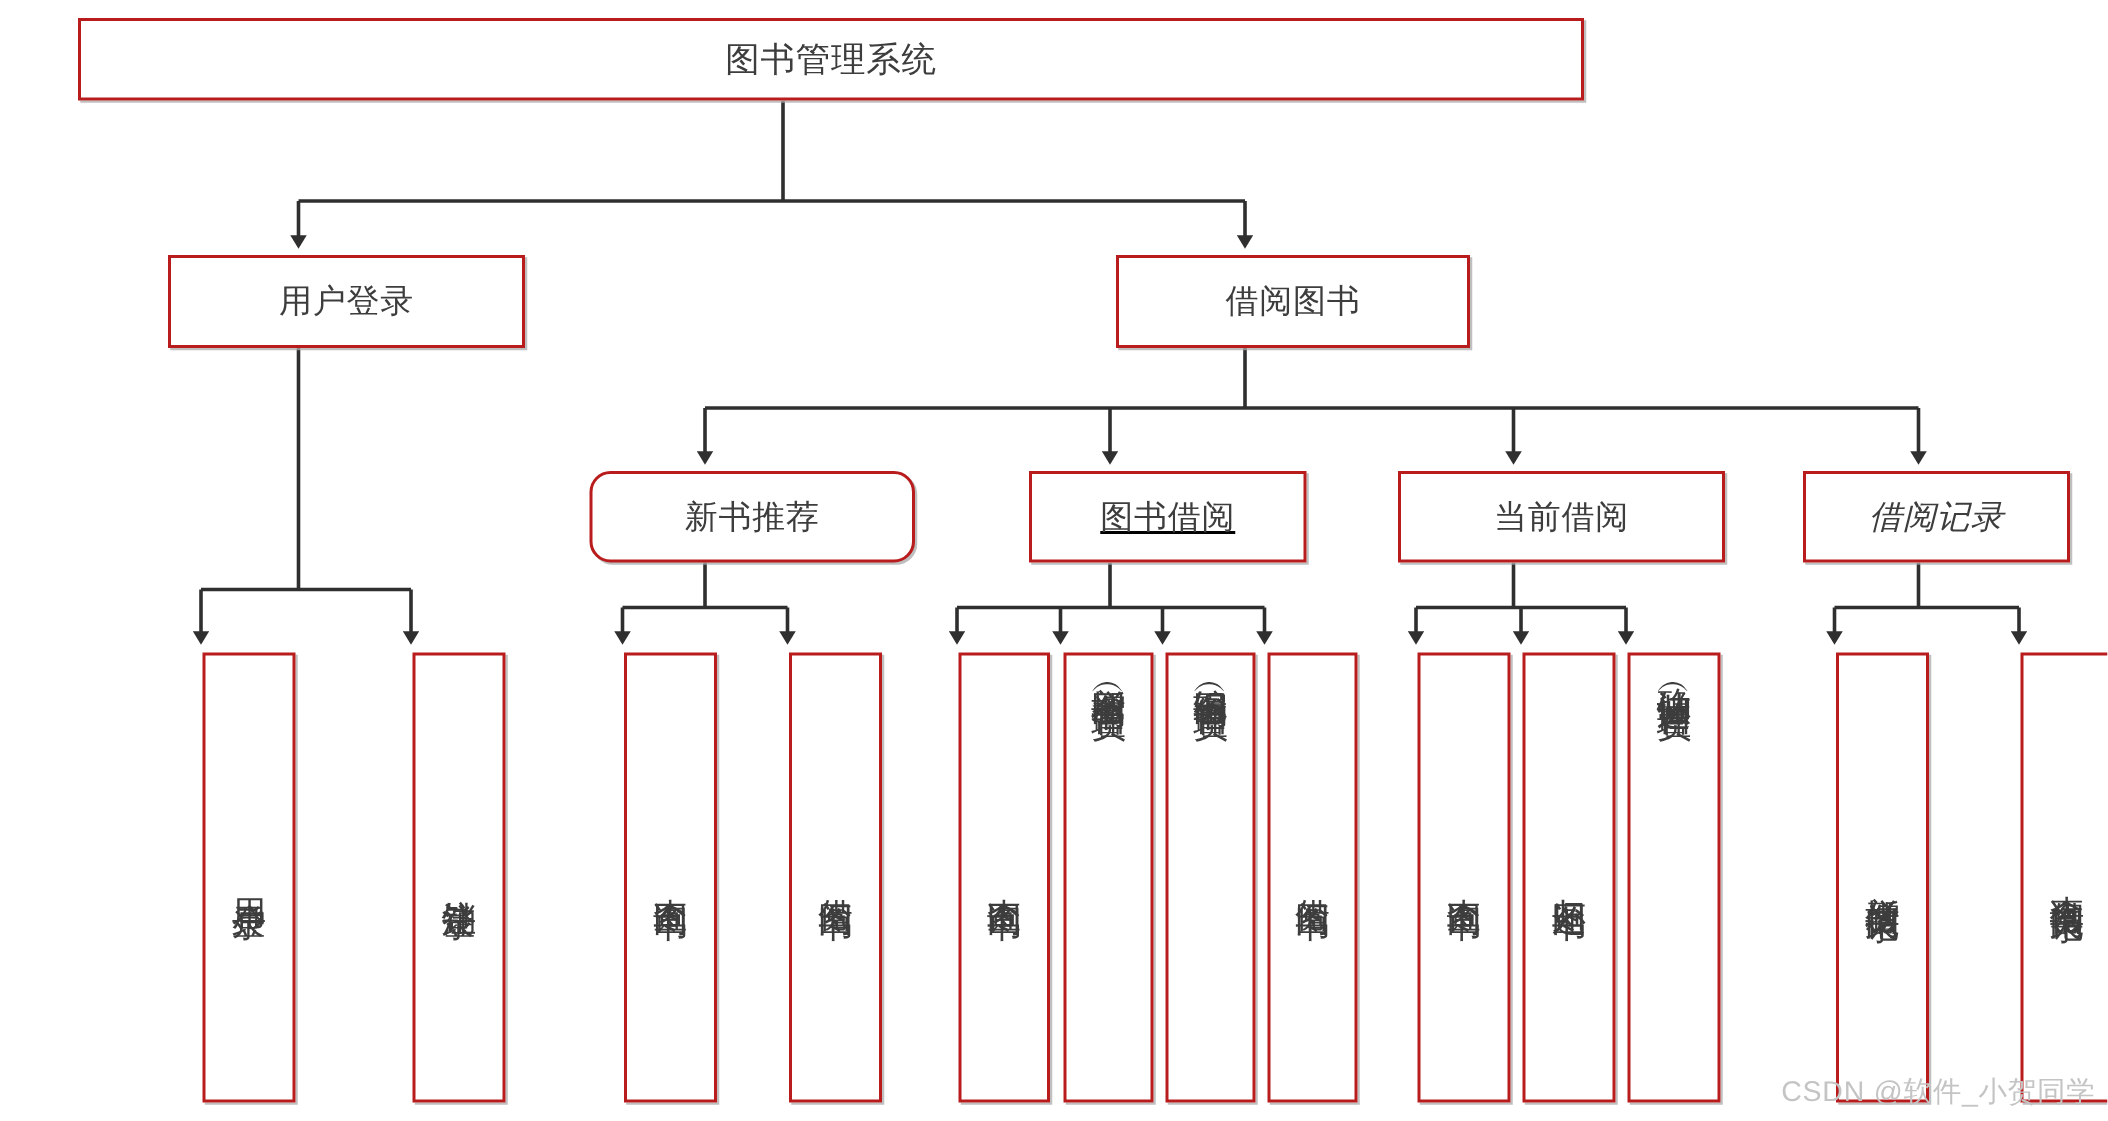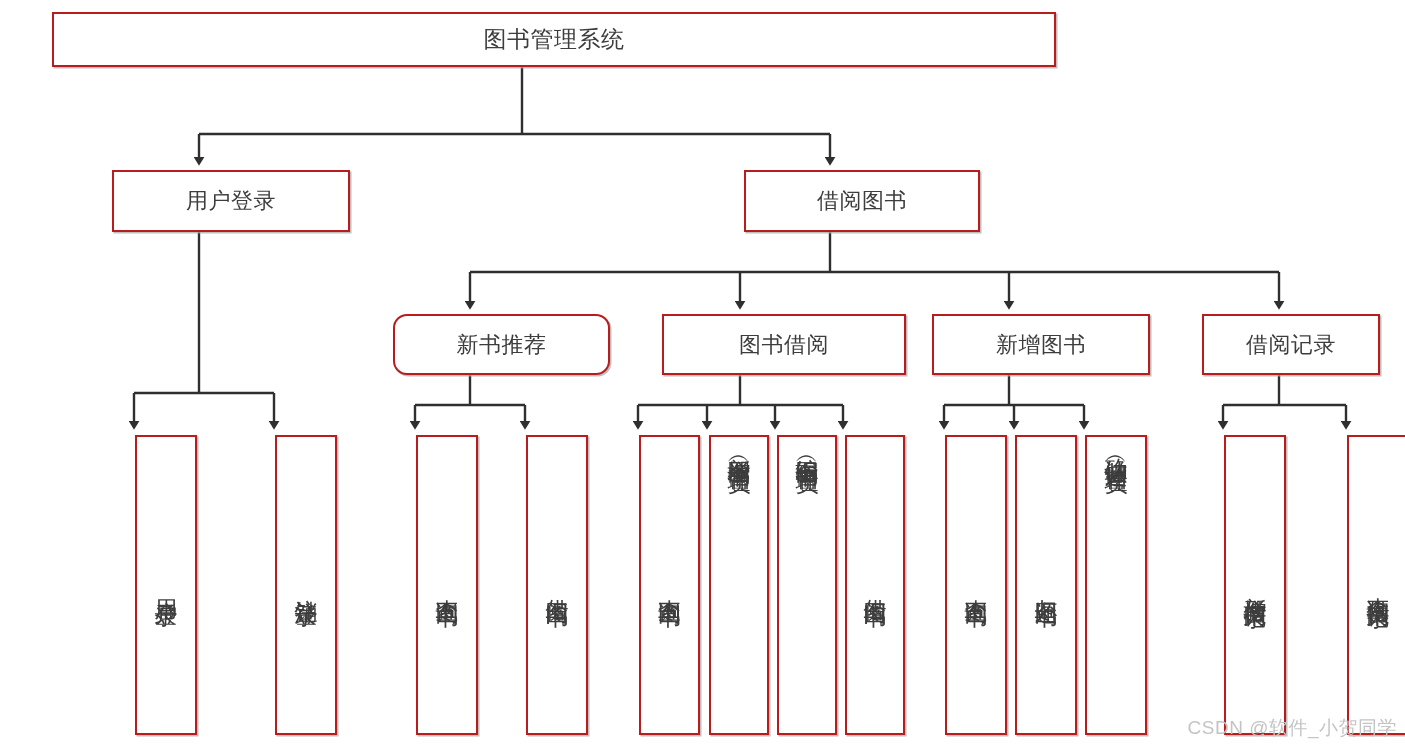--- a/index.html
+++ b/index.html
@@ -143,29 +143,29 @@
   </div>
 
   <div class="node horiz" style="left:712px; top:170px; width:236px; height:62px;">
     <span class="label">借阅图书</span>
   </div>
 
   <div class="node horiz" style="left:361px; top:314px; width:217px; height:61px;border-radius:14px;">
     <span class="label">新书推荐</span>
   </div>
 
-  <div class="node horiz" style="left:630px; top:314px; width:244px; height:61px;">
+  <div class="node horiz" style="left:654px; top:314px; width:185px; height:61px;text-decoration:underline;">
     <span class="label">图书借阅</span>
   </div>
 
   <div class="node horiz" style="left:900px; top:314px; width:218px; height:61px;">
-    <span class="label">新增图书</span>
-  </div>
-
-  <div class="node horiz" style="left:1170px; top:314px; width:178px; height:61px;">
+    <span class="label">当前借阅</span>
+  </div>
+
+  <div class="node horiz" style="left:1170px; top:314px; width:178px; height:61px;font-style:italic;">
     <span class="label">借阅记录</span>
   </div>
 
   <div class="node vert" style="left:103px; top:435px; width:62px; height:300px;">
     <span class="label">用户登录</span>
   </div>
 
   <div class="node vert" style="left:243px; top:435px; width:62px; height:300px;">
     <span class="label">注销登录</span>
   </div>

